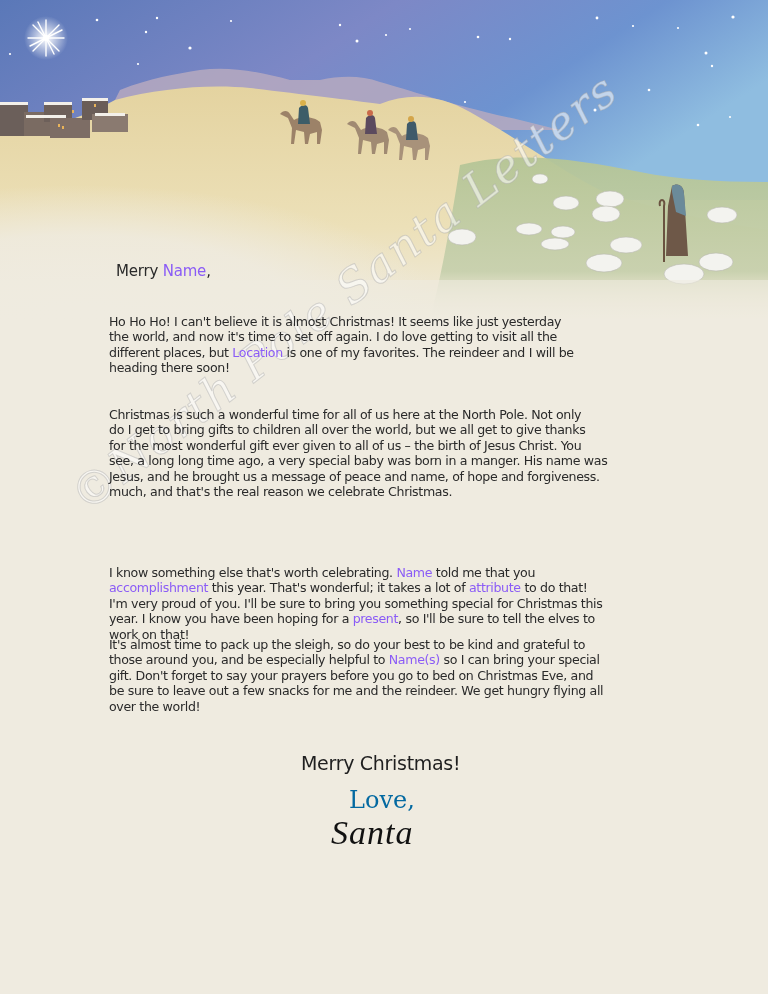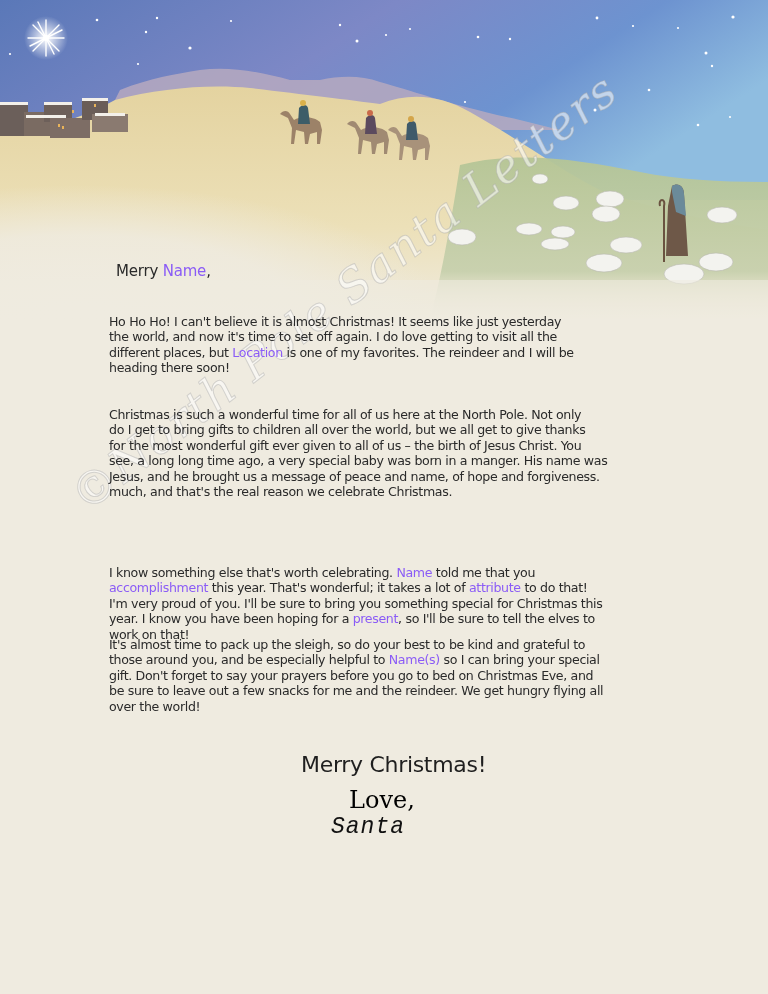--- a/index.html
+++ b/index.html
@@ -73,41 +73,41 @@
       color: #8b5cf6;
     }
     .p1 { top: 314px; }
     .p2 { top: 407px; }
     .p3 { top: 536px; margin-top: 29px; }
     .p4 { top: 629px; margin-top: 8px; }
     .closing {
       position: absolute;
       left: 301px;
       top: 752px;
-      font-size: 22px;
+      font-size: 19px;
       color: #1f1f1f;
       white-space: nowrap;
       letter-spacing: -0.3px;
     }
     .love {
       position: absolute;
       left: 349px;
       top: 786px;
       font-family: "DejaVu Serif", serif;
       font-size: 24px;
-      color: #000000;
+      color: #0369a1;
       white-space: nowrap;
     }
     .signature {
       position: absolute;
       left: 331px;
       top: 814px;
-      font-family: Liberation Mono, monospace;
+      font-family: Liberation Serif, serif;
       font-style: italic;
-      font-size: 23px;
+      font-size: 34px;
       color: #111;
       white-space: nowrap;
       letter-spacing: 1px;
     }
   </style>
 </head>
 <body>
 
 <div class="page">
 

